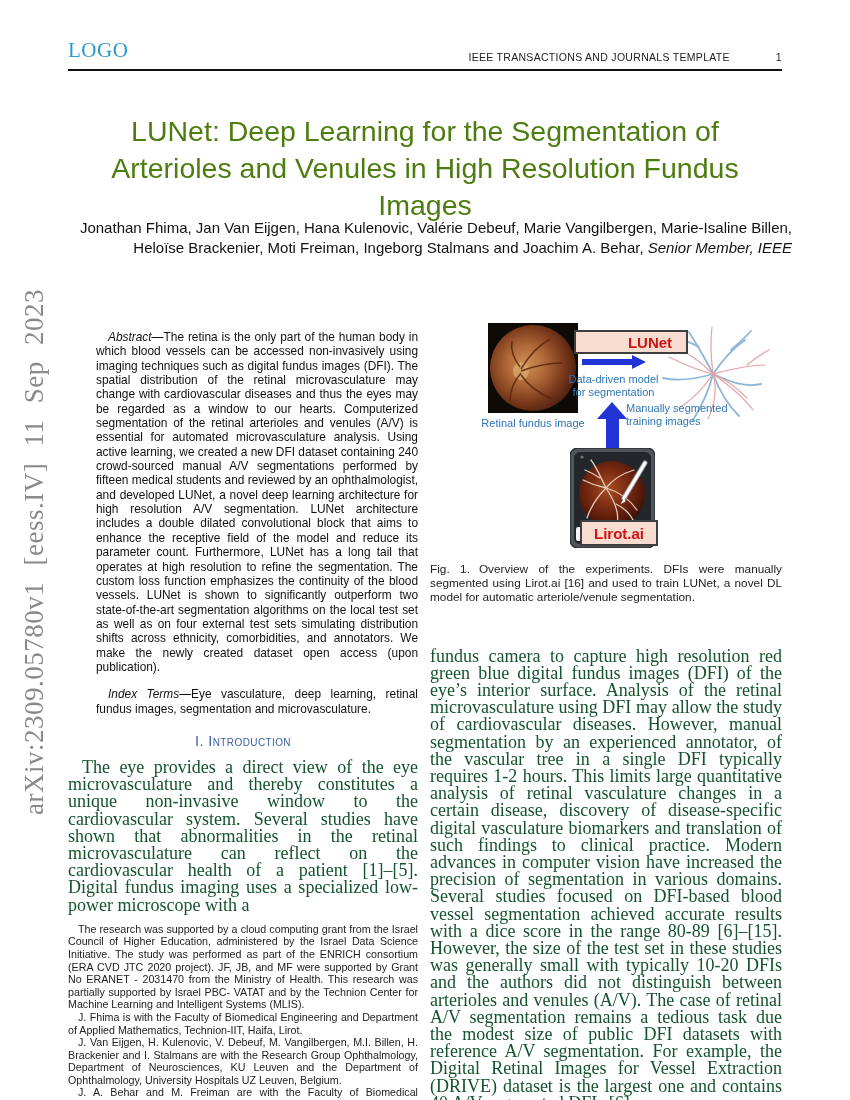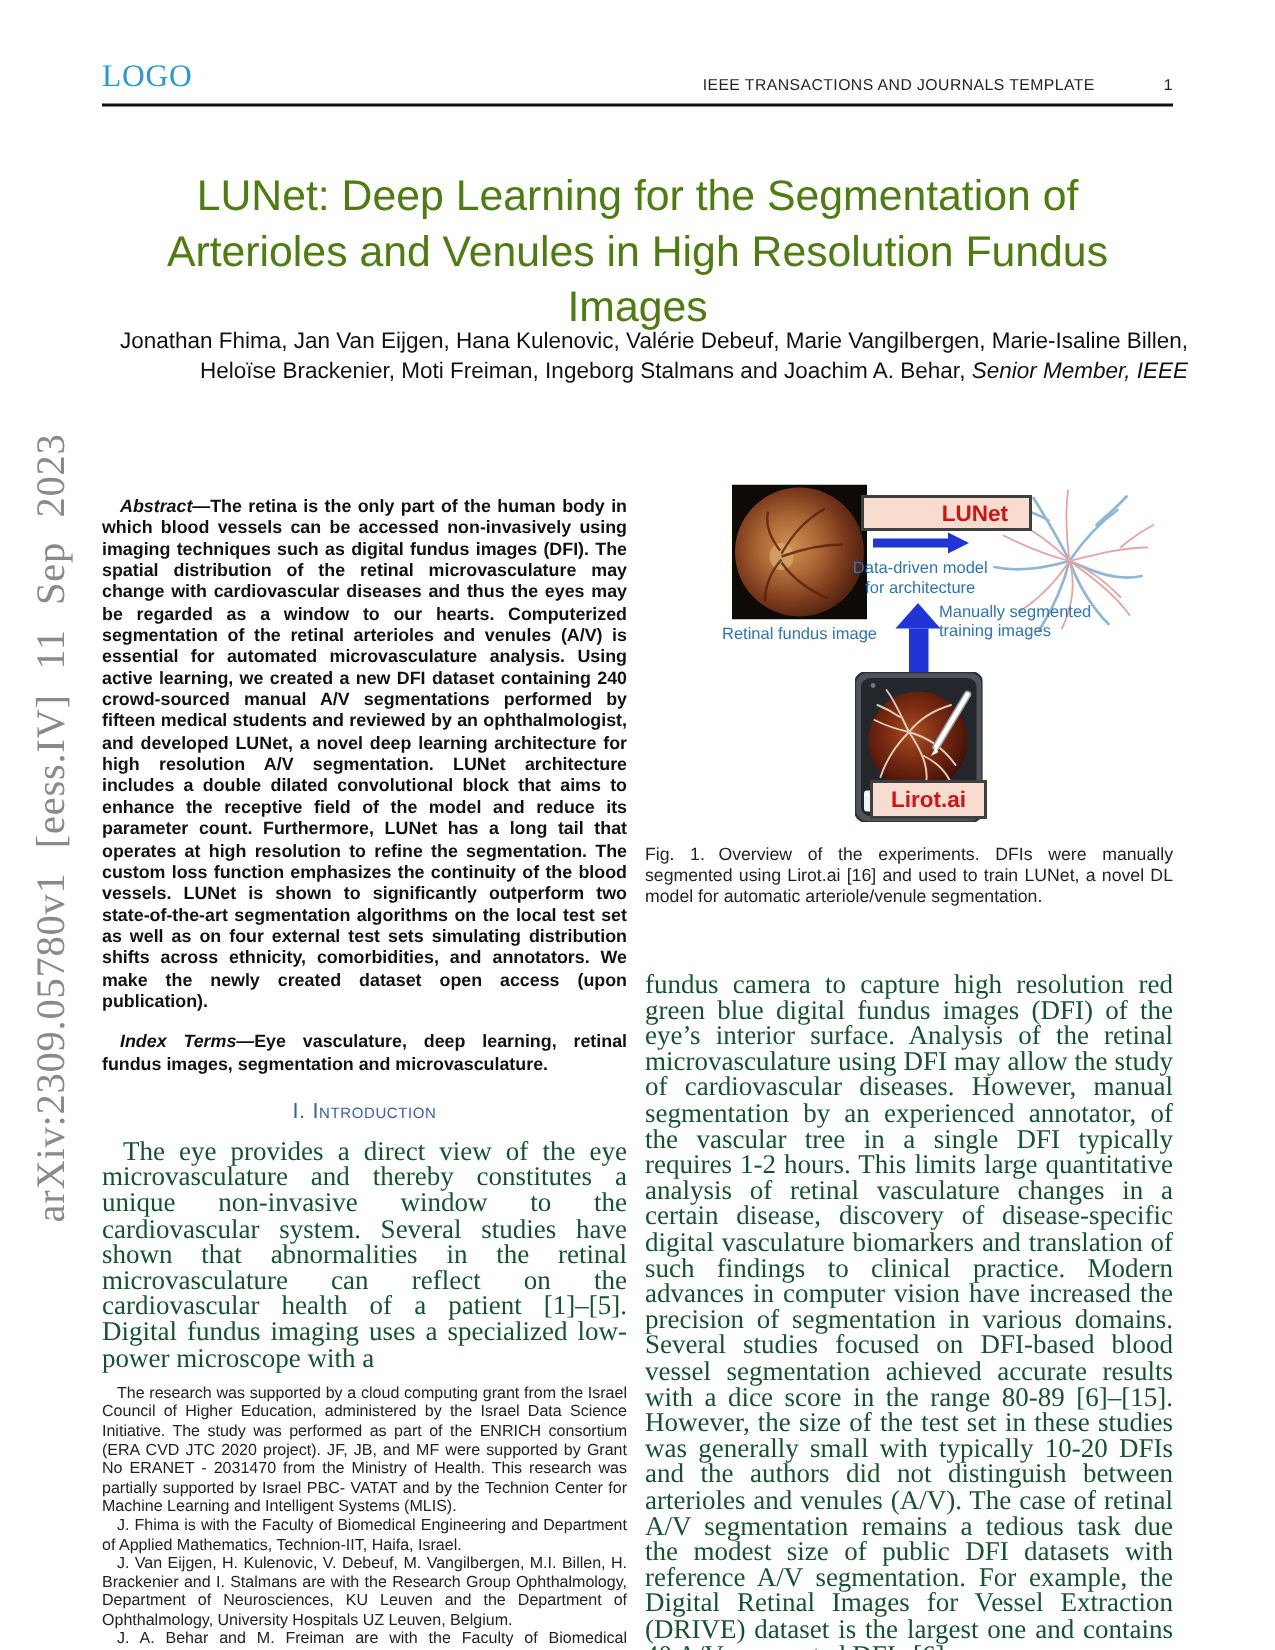--- a/index.html
+++ b/index.html
@@ -28,21 +28,21 @@
   .authors{
     position:absolute;left:58px;top:218px;width:734px;text-align:right;
     font-size:15px;line-height:1.36;color:#111;
   }
   .authors .membership{font-style:italic;}
   
   .left-col{position:absolute;left:68px;top:330px;width:350px;}
   .right-col{position:absolute;left:430px;top:318px;width:352px;}
   p{margin:0;}
   .abstract,.index-terms{
-    font-size:11.9px;font-weight:bold;line-height:14.35px;text-align:justify;color:#111;
+    font-size:11.9px;font-weight:normal;line-height:14.35px;text-align:justify;color:#111;margin-left:28px;
   }
   .abstract{text-indent:12px;}
   .index-terms{text-indent:12px;margin-top:13px;}
   .lead-label{font-style:italic;}
   .section-heading{
     margin-top:17px;text-align:center;color:#3a5fa5;font-size:14.5px;letter-spacing:.4px;
   }
   .section-heading .sc{font-variant:small-caps;}
   .serif-par{
     font-family:"Liberation Serif",serif;font-size:18px;line-height:17.2px;
@@ -110,21 +110,21 @@
   <p class="index-terms">
     <span class="lead-label">Index Terms—</span><span>Eye vasculature, deep learning, retinal fundus images, segmentation and microvasculature.</span>
   </p>
   <div class="section-heading">
     <span>I.</span>
     <span class="sc">Introduction</span>
   </div>
   <p class="serif-par intro-par">The eye provides a direct view of the eye microvasculature and thereby constitutes a unique non-invasive window to the cardiovascular system. Several studies have shown that abnormalities in the retinal microvasculature can reflect on the cardiovascular health of a patient [1]–[5]. Digital fundus imaging uses a specialized low-power microscope with a</p>
   <div class="footnotes">
     <p>The research was supported by a cloud computing grant from the Israel Council of Higher Education, administered by the Israel Data Science Initiative. The study was performed as part of the ENRICH consortium (ERA CVD JTC 2020 project). JF, JB, and MF were supported by Grant No ERANET - 2031470 from the Ministry of Health. This research was partially supported by Israel PBC- VATAT and by the Technion Center for Machine Learning and Intelligent Systems (MLIS).</p>
-    <p>J. Fhima is with the Faculty of Biomedical Engineering and Department of Applied Mathematics, Technion-IIT, Haifa, Israel.</p>
+    <p>J. Fhima is with the Faculty of Biomedical Engineering and Department of Applied Mathematics, Technion-IIT, Haifa, Lirot.</p>
     <p>J. Van Eijgen, H. Kulenovic, V. Debeuf, M. Vangilbergen, M.I. Billen, H. Brackenier and I. Stalmans are with the Research Group Ophthalmology, Department of Neurosciences, KU Leuven and the Department of Ophthalmology, University Hospitals UZ Leuven, Belgium.</p>
     <p>J. A. Behar and M. Freiman are with the Faculty of Biomedical Engineering, Technion-IIT, Haifa, Israel (e-mail: jbehar.technion.ac.il).</p>
   </div>
 </div>
 
 <div class="right-col">
 
   <div class="fig-diagram">
 
     <svg class="fundus-photo" viewBox="0 0 90 90">
@@ -150,21 +150,21 @@
     <div class="fig-blue-label fundus-caption">Retinal fundus image</div>
 
     <div class="pink-box lunet-box">LUNet</div>
 
     <div class="arrow-right">
       <div class="bar"></div>
         <div class="head"></div>
     </div>
     <div class="fig-blue-label arrow1-label">
       <div>Data-driven model</div>
-      <div>for architecture</div>
+      <div>for segmentation</div>
     </div>
 
     <svg class="vessel-tree" viewBox="0 0 130 106">
       <g stroke="#8fb6d9" stroke-width="1.8" fill="none" stroke-linecap="round">
         <path d="M62,54 C55,40 48,28 38,12"></path>
         <path d="M48,27 C42,23 32,20 24,17"></path>
         <path d="M62,54 C70,42 80,30 94,20"></path>
         <path d="M80,30 C86,24 92,20 100,11"></path>
         <path d="M62,54 C48,58 30,62 12,58"></path>
         <path d="M62,54 C76,60 92,68 110,64"></path>

